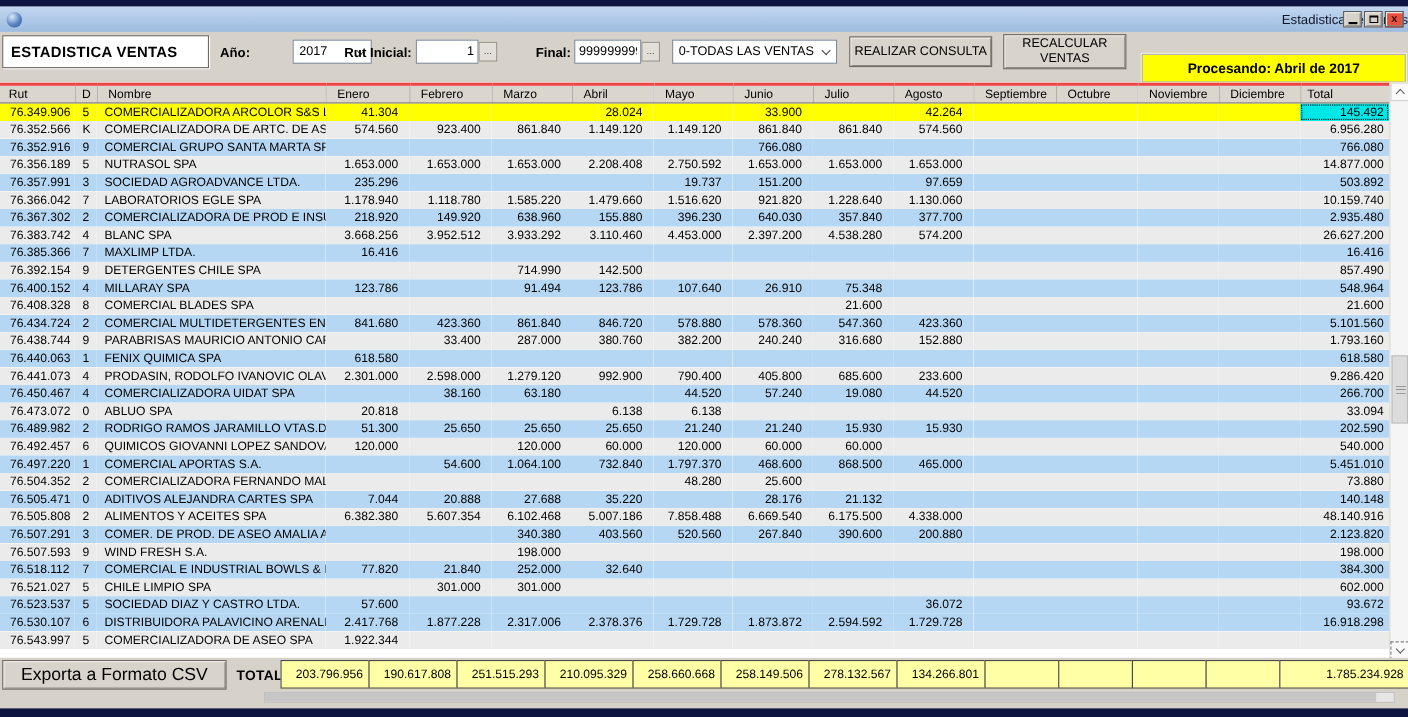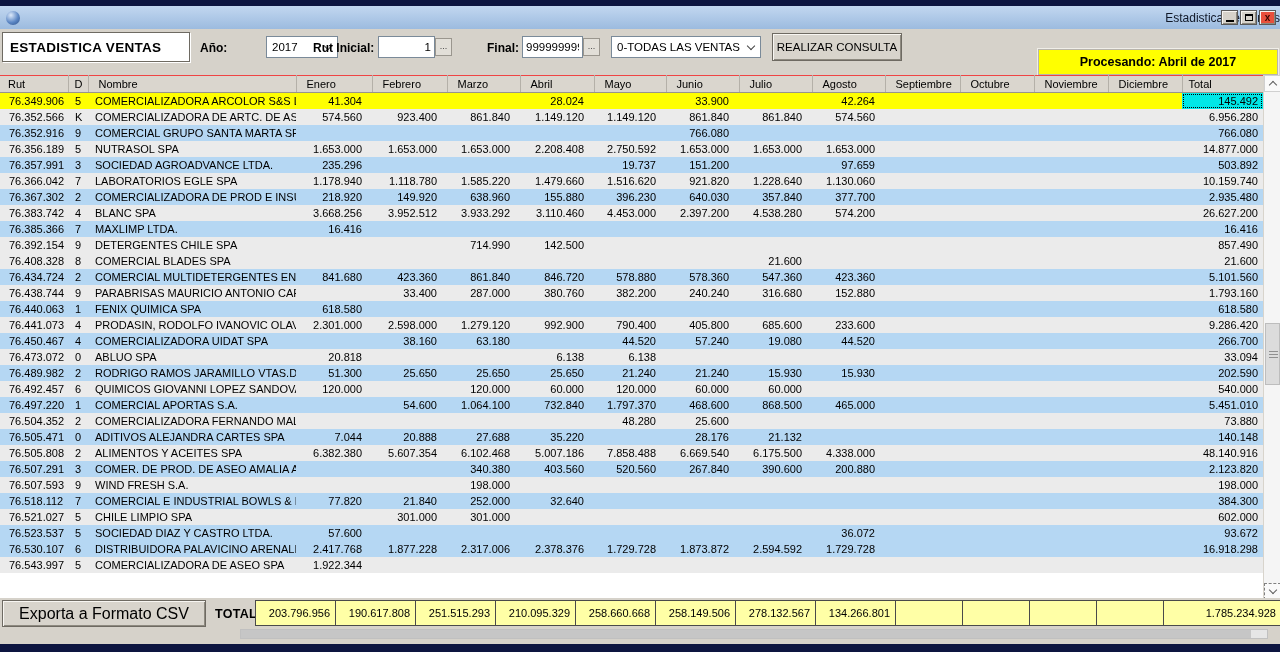--- a/index.html
+++ b/index.html
@@ -43,21 +43,21 @@
     box-shadow:inset 1px 1px 0 #f8f6f2,inset -1px -1px 0 #8e8a80;
     font-size:11.5px;display:flex;align-items:center;justify-content:center;text-align:center;line-height:13px;}
   .status{position:absolute;left:1038px;top:20px;width:240px;height:26px;background:var(--status-yellow,#ffff00);
     border:1px solid #b8b4ac;box-shadow:0 0 0 1px #f0eee8;
     font-weight:bold;font-size:12.5px;display:flex;align-items:center;justify-content:center;}
 
   
   .gridarea{position:absolute;top:75px;left:0;width:1280px;height:525px;overflow:hidden;background:#fff;}
   table.grid{border-collapse:collapse;table-layout:fixed;width:1263px;font-size:11px;}
   .grid th{height:17px;font-weight:normal;text-align:left;background:#dad6ce;
-    border-right:1px solid #b4b0a8;border-top:1px solid #ef4444;border-bottom:1px solid #98948c;
+    border-right:1px solid #b4b0a8;border-top:3px solid #ef4444;border-bottom:1px solid #98948c;
     padding:0 0 0 10px;white-space:nowrap;overflow:hidden;}
   .grid th.h-rut{padding-left:8px;} .grid th.h-d{padding-left:6px;} .grid th.h-total{padding-left:6px;}
   .grid td{height:16px;padding:0;white-space:nowrap;overflow:hidden;font-size:11px;}
   td.rut{padding-left:9px;} td.d{padding-left:7px;} td.nombre{padding-left:7px;}
   td.num{text-align:right;padding-right:10px;}
   td.total{text-align:right;padding-right:5px;}
   tr.rowgray td{background:var(--row-gray,#ebebeb);}
   tr.rowblue td{background:var(--row-blue,#b5d7f3);}
   tr.rowsel td{background:var(--sel-yellow,#ffff00);}
   tr.rowsel td.selcell{background:var(--sel-cyan,#00e7e7);outline:1px dotted #000;outline-offset:-2px;}
@@ -114,20 +114,24 @@
     <input class="tbinput" style="left: 378px; width: 57px;" value="1">
     <span class="dots" style="left:435px;">...</span>
     <span class="tb lbl" style="left:487px;">Final:</span>
     <input class="tbinput" style="left: 522px; width: 61px;" value="9999999999">
     <span class="dots" style="left:583px;">...</span>
     <div class="combo" style="left:611px;width:150px;">
       <span>0-TODAS LAS VENTAS</span>
       <span class="chev"></span>
     </div>
     <div class="pushbtn" style="left:772px;top:4px;width:130px;height:28px;">REALIZAR CONSULTA</div>
+    <div class="pushbtn" style="left:912px;top:2px;width:112px;height:32px;flex-direction:column;">
+      <span>RECALCULAR</span>
+      <span>VENTAS</span>
+    </div>
     <div class="status">Procesando: Abril de 2017</div>
   </div>
 
   <div class="gridarea">
     <table class="grid">
       <colgroup>
         <col style="width:68px">
           <col style="width:20px">
           <col style="width:208px">
         <col style="width:76px">
@@ -338,20 +342,38 @@
             <td class="num"></td>
             <td class="num"></td>
             <td class="num"></td>
             <td class="num"></td>
             <td class="num"></td>
             <td class="num"></td>
             <td class="num"></td>
             <td class="num"></td>
             <td class="total">857.490</td>
           </tr>
+          <tr class="rowblue">
+            <td class="rut">76.400.152</td>
+            <td class="d">4</td>
+            <td class="nombre">MILLARAY SPA</td>
+            <td class="num">123.786</td>
+            <td class="num"></td>
+            <td class="num">91.494</td>
+            <td class="num">123.786</td>
+            <td class="num">107.640</td>
+            <td class="num">26.910</td>
+            <td class="num">75.348</td>
+            <td class="num"></td>
+            <td class="num"></td>
+            <td class="num"></td>
+            <td class="num"></td>
+            <td class="num"></td>
+            <td class="total">548.964</td>
+          </tr>
           <tr class="rowgray">
             <td class="rut">76.408.328</td>
             <td class="d">8</td>
             <td class="nombre">COMERCIAL BLADES SPA</td>
             <td class="num"></td>
             <td class="num"></td>
             <td class="num"></td>
             <td class="num"></td>
             <td class="num"></td>
             <td class="num"></td>

